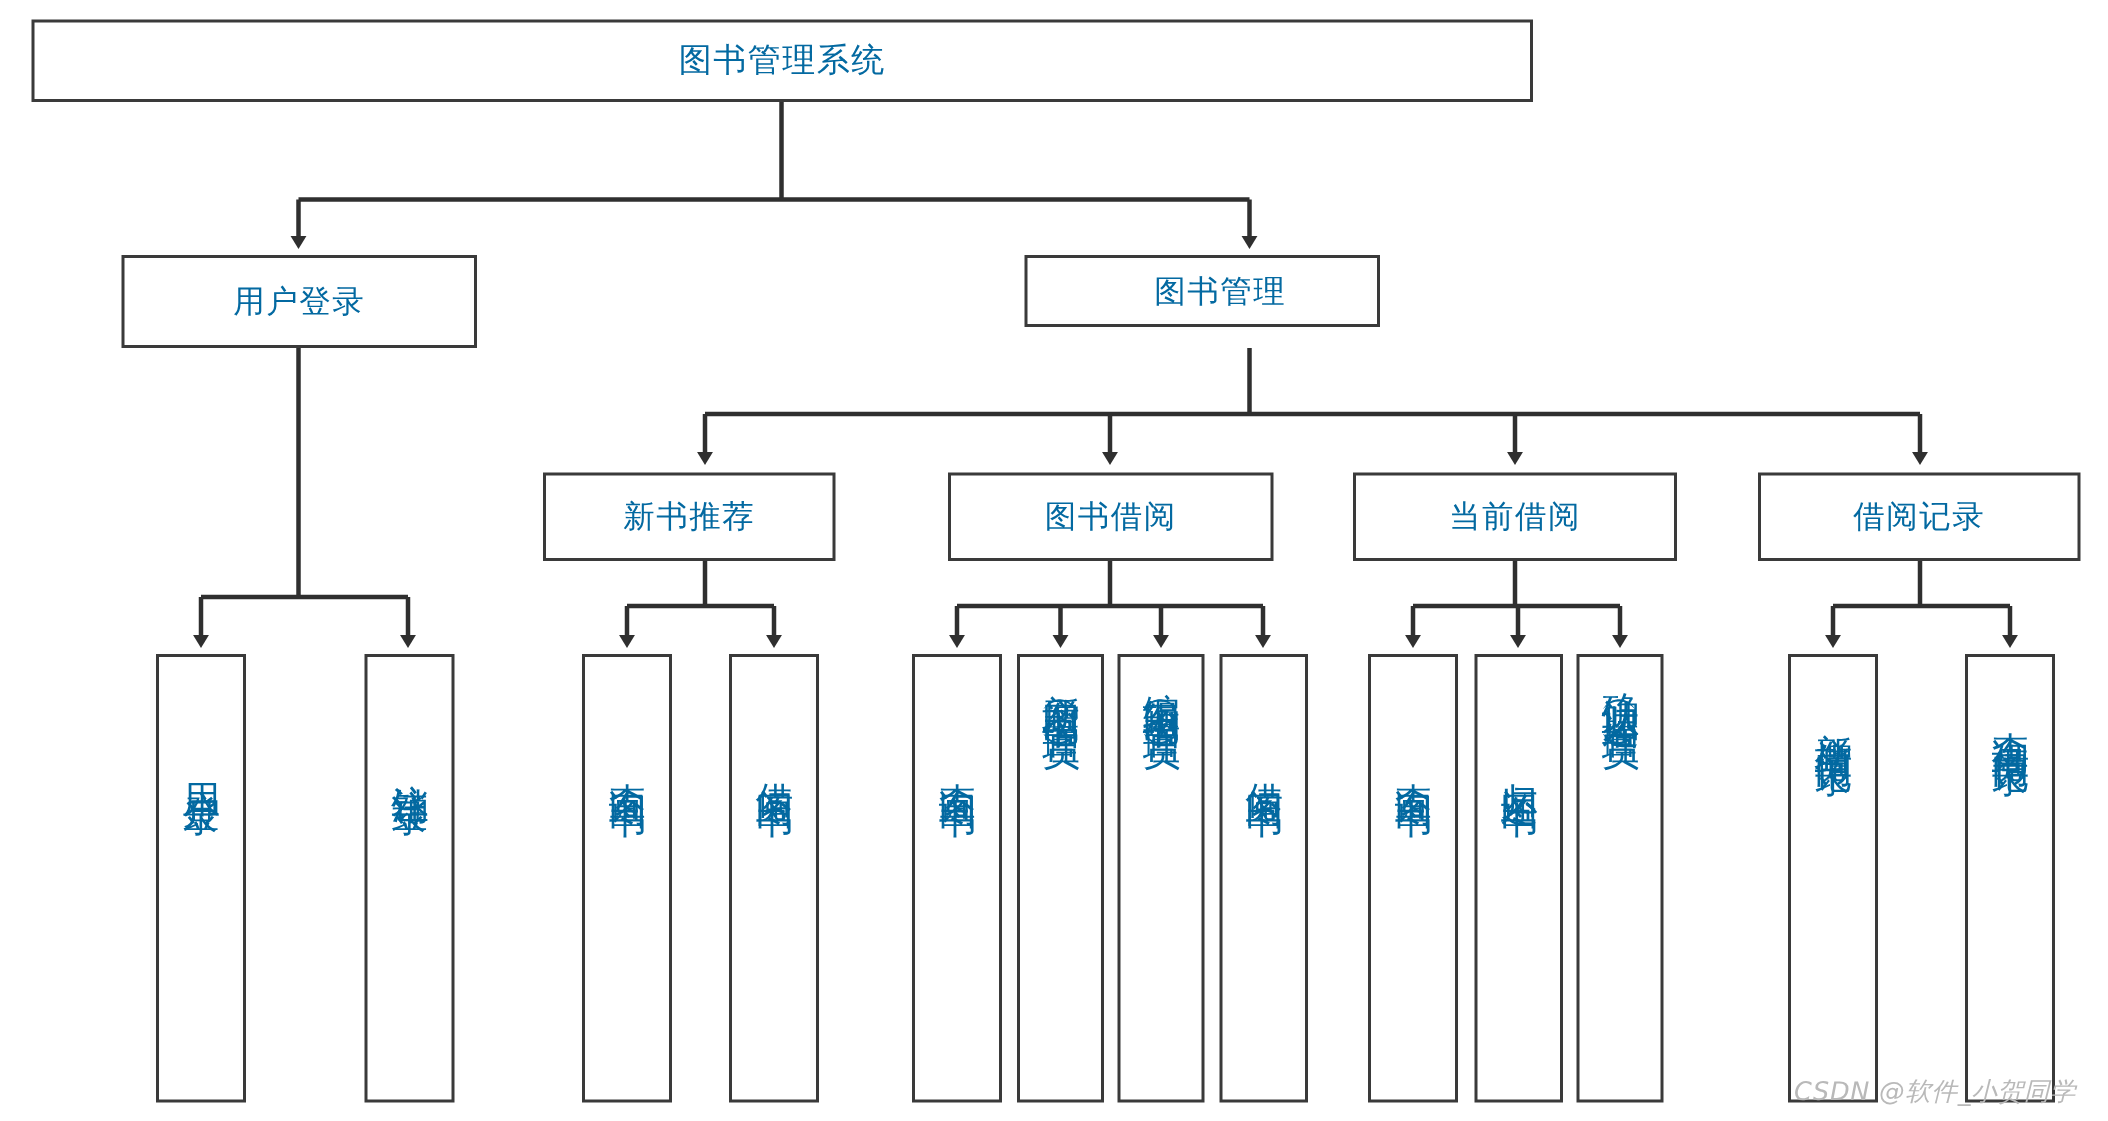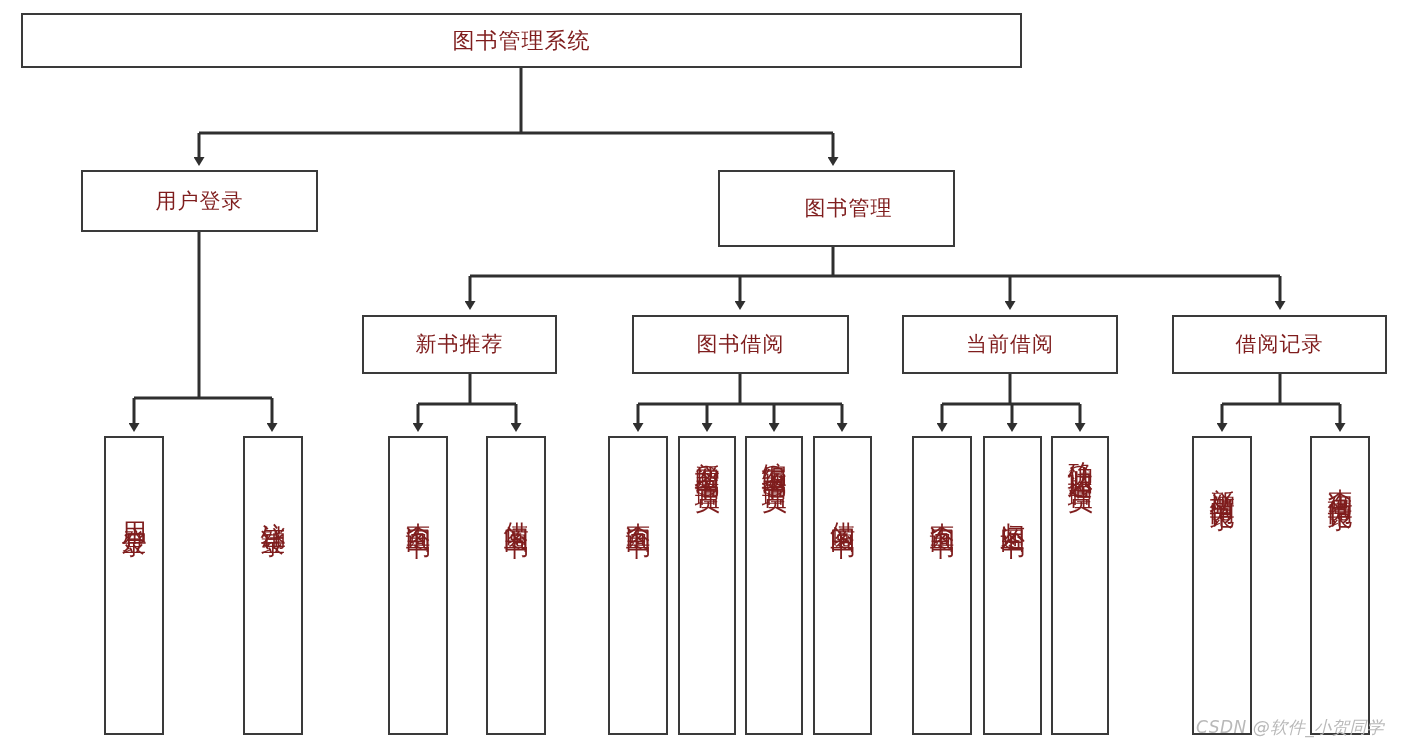--- a/index.html
+++ b/index.html
@@ -28,21 +28,21 @@
     border:2px solid #3a3a3a;
     display:flex;
     align-items:center;
     justify-content:center;
     text-align:center;
   }
   .node-label{
     font-size:21px;
     line-height:1.15;
     letter-spacing:1px;
-    color:#7f1d1d;
+    color:#0369a1;
     white-space:nowrap;
   }
   .node.root .node-label{font-size:22px;}
   .leaf{
     align-items:flex-start;
     justify-content:center;
     padding-top:0;
   }
   .leaf .node-label{
     writing-mode:vertical-rl;
@@ -123,21 +123,21 @@
     </g>
   </svg>
 
   <div class="node root" style="left:21px;top:13px;width:1001px;height:55px;">
     <span class="node-label">图书管理系统</span>
   </div>
 
   <div class="node" style="left:81px;top:170px;width:237px;height:62px;">
     <span class="node-label">用户登录</span>
   </div>
-  <div class="node" style="left:718px;top:170px;width:237px;height:77px;padding-left:24px;">
+  <div class="node" style="left:683px;top:170px;width:237px;height:48px;padding-left:24px;">
     <span class="node-label">图书管理</span>
   </div>
 
   <div class="node" style="left:362px;top:315px;width:195px;height:59px;">
     <span class="node-label">新书推荐</span>
   </div>
   <div class="node" style="left:902px;top:315px;width:216px;height:59px;">
     <span class="node-label">当前借阅</span>
   </div>
   <div class="node" style="left:632px;top:315px;width:217px;height:59px;">

